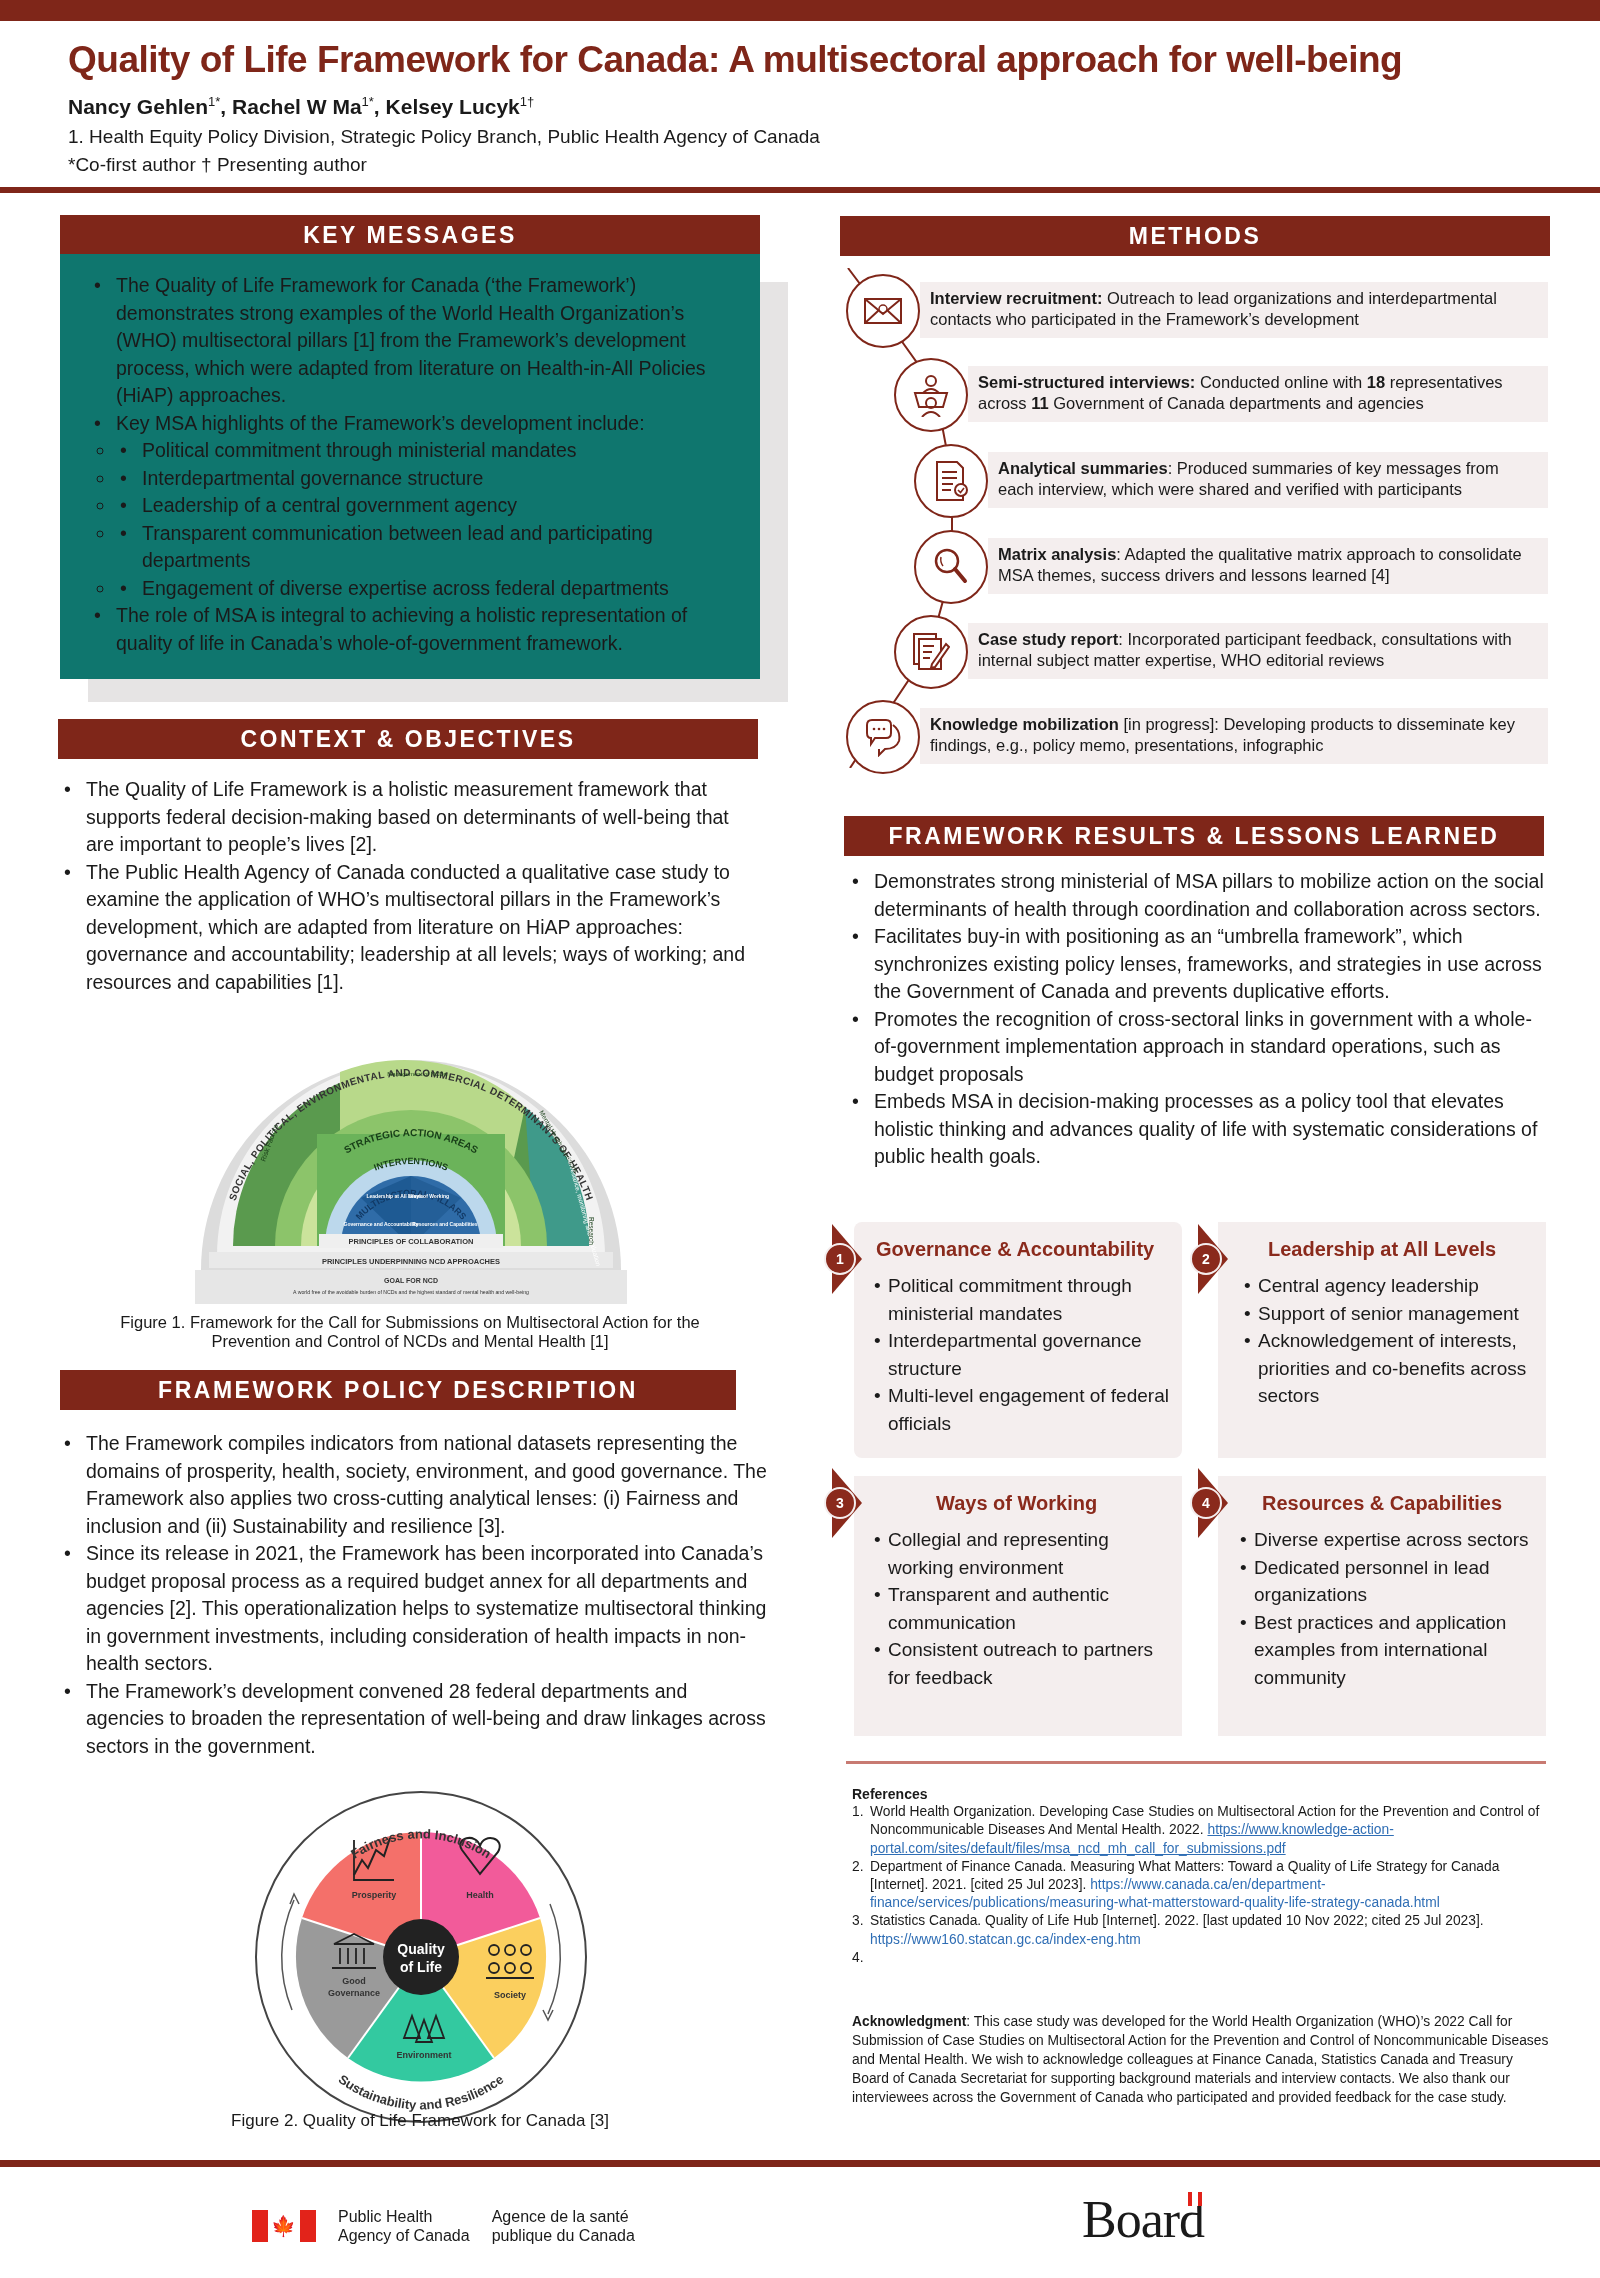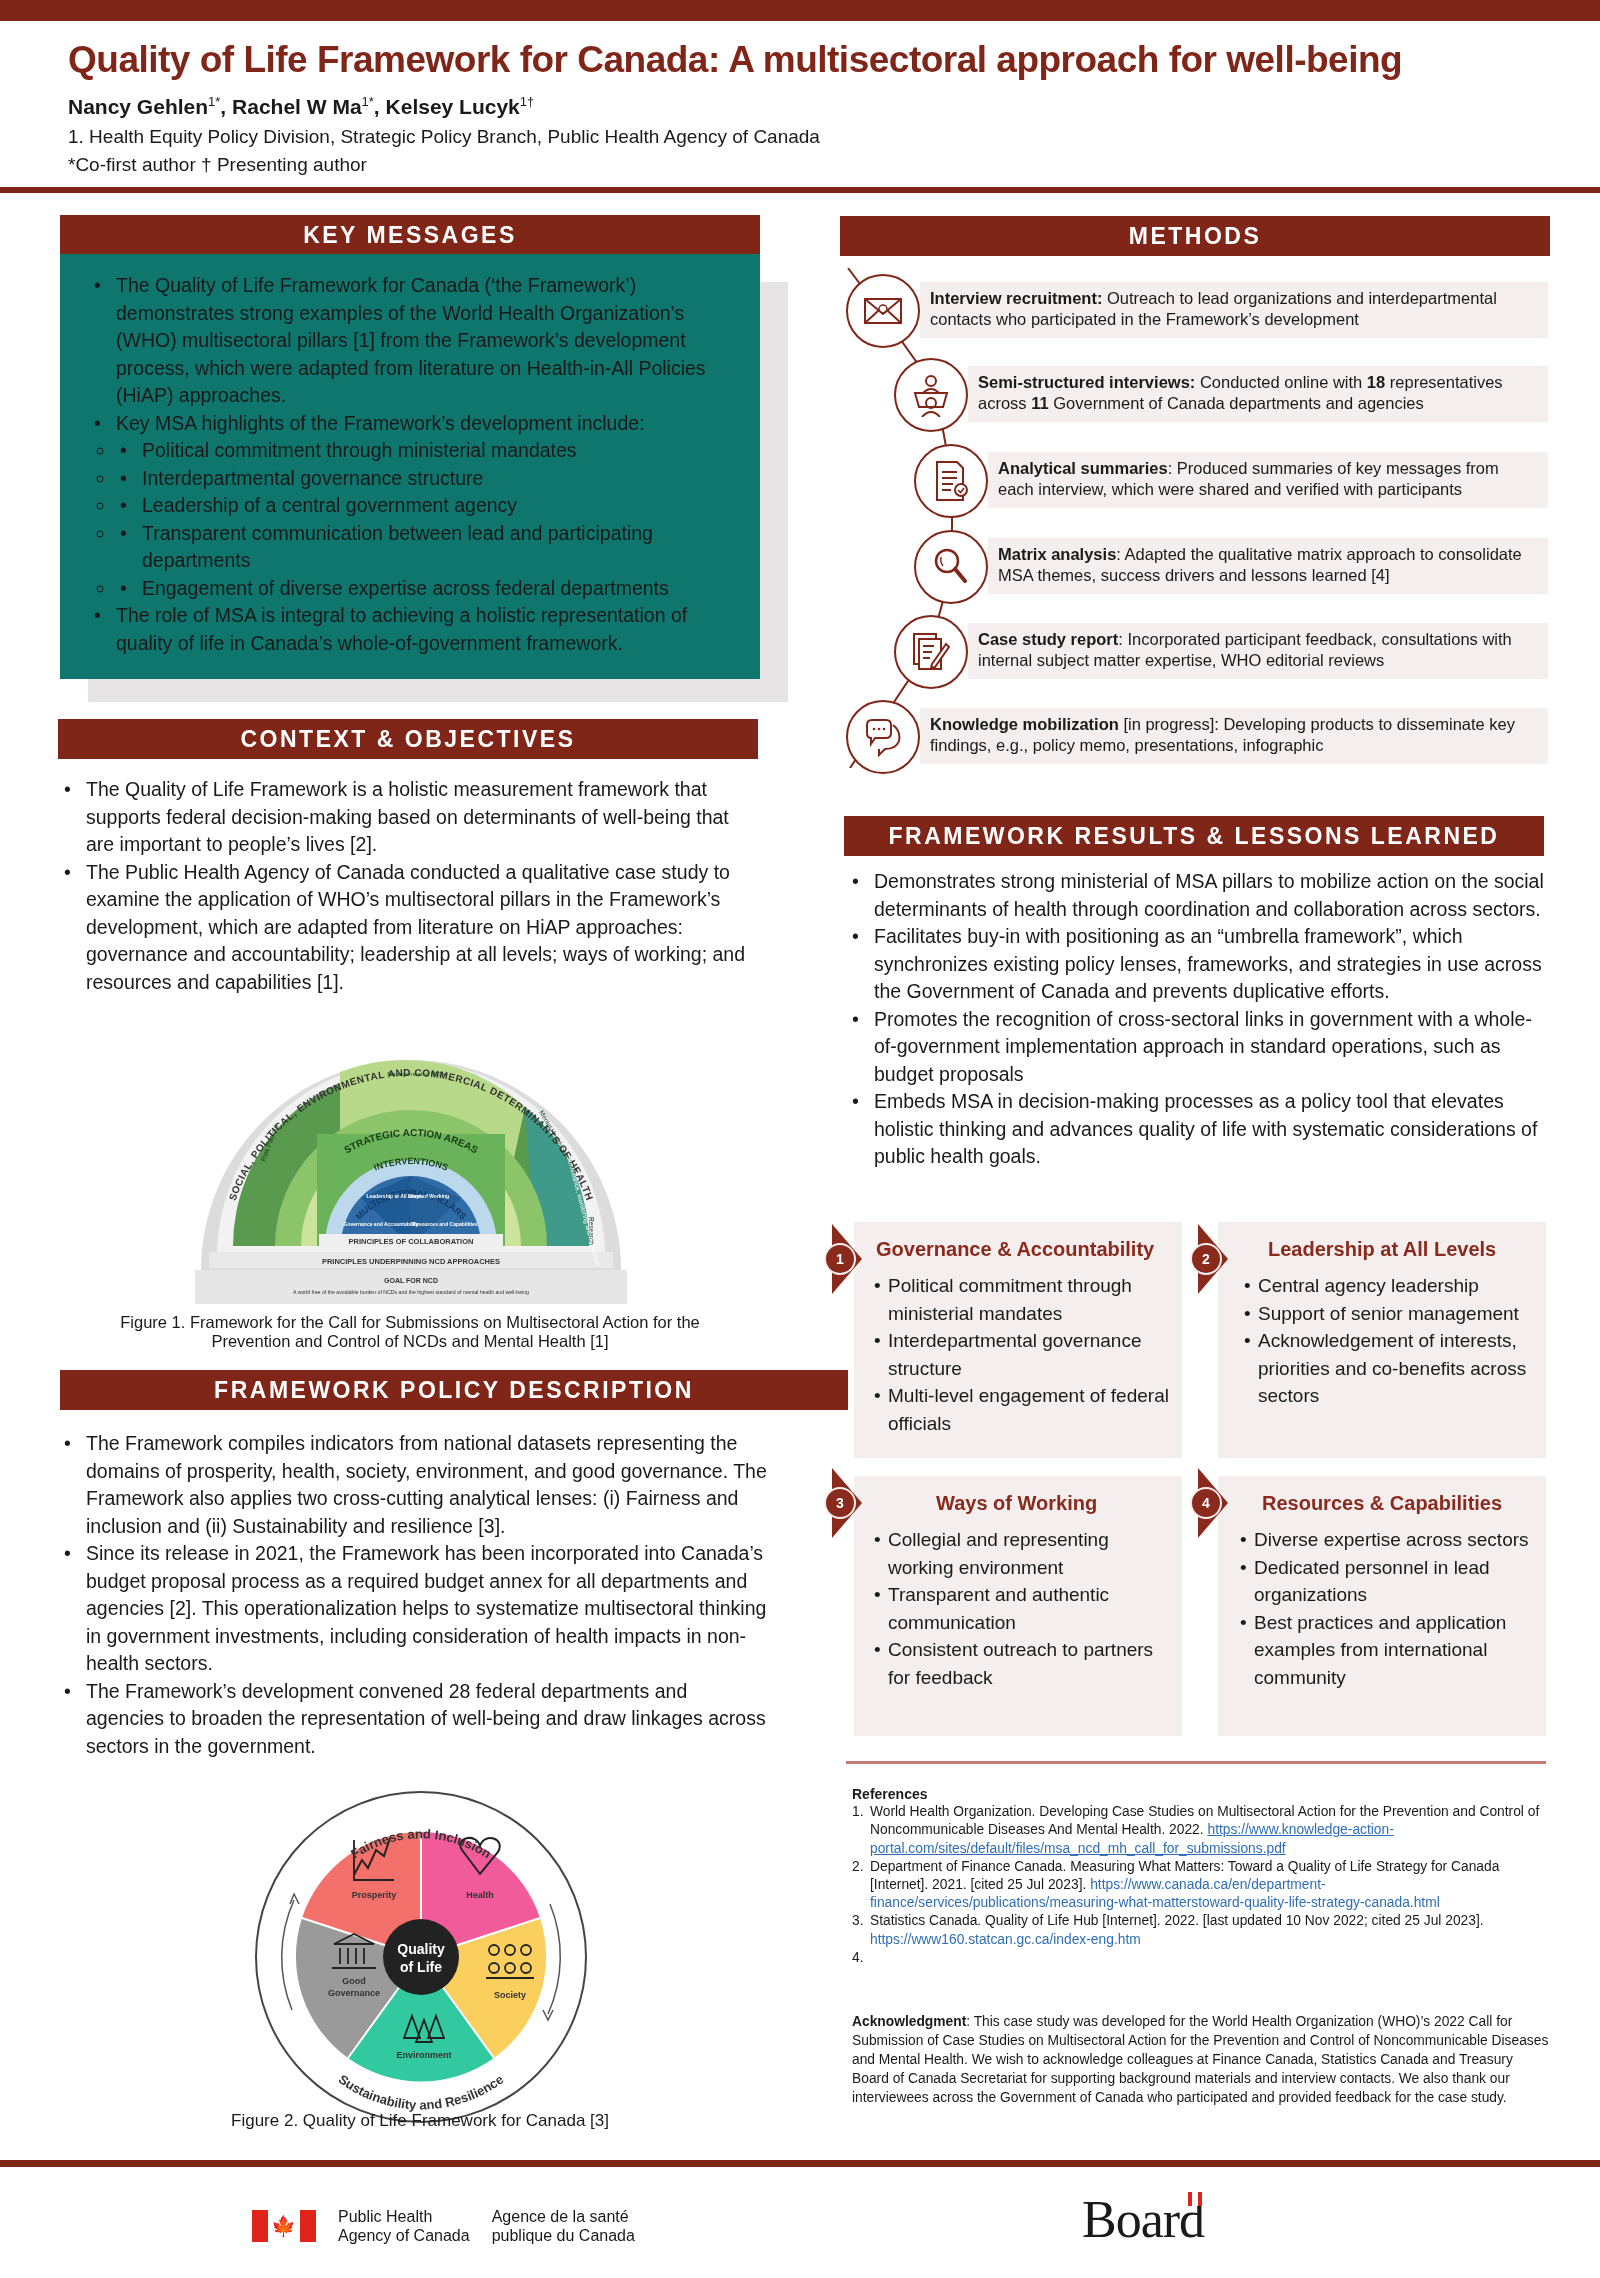--- a/index.html
+++ b/index.html
@@ -152,21 +152,21 @@
   <text font-size="5" fill="#fff" font-weight="bold" text-anchor="middle" x="200" y="186">Leadership at All Levels</text>
   <text font-size="5" fill="#fff" font-weight="bold" text-anchor="middle" x="234" y="186">Ways of Working</text>
   <text font-size="5" fill="#fff" font-weight="bold" text-anchor="middle" x="250" y="214">Resources and Capabilities</text>
   <text font-size="7" fill="#173d17" transform="translate(70,150) rotate(-70)">Risk Factors</text>
   <text font-size="6.5" fill="#173d17" transform="translate(344,100) rotate(60)">Mental Health conditions</text>
   <text font-size="6.5" fill="#fff" transform="translate(372,145) rotate(75)">Surveillance, monitoring and evaluation</text>
   <text font-size="6.5" fill="#173d17" transform="translate(394,205) rotate(90)">Research</text>
 </svg>
 <div class="fig-caption" style="left:80px; top:1313px; width:660px;">Figure 1. Framework for the Call for Submissions on Multisectoral Action for the Prevention and Control of NCDs and Mental Health [1]</div>
 
-<div class="sec-head" style="left:60px; top:1370px; width:788px;">FRAMEWORK POLICY DESCRIPTION</div>
+<div class="sec-head" style="left:60px; top:1370px; width:676px;">FRAMEWORK POLICY DESCRIPTION</div>
 <div class="fpd-text body-text">
   <ul class="bullets">
     <li>The Framework compiles indicators from national datasets representing the domains of prosperity, health, society, environment, and good governance. The Framework also applies two cross-cutting analytical lenses: (i) Fairness and inclusion and (ii) Sustainability and resilience [3].</li>
     <li>Since its release in 2021, the Framework has been incorporated into Canada’s budget proposal process as a required budget annex for all departments and agencies [2]. This operationalization helps to systematize multisectoral thinking in government investments, including consideration of health impacts in non-health sectors.</li>
     <li>The Framework’s development convened 28 federal departments and agencies to broaden the representation of well-being and draw linkages across sectors in the government.</li>
   </ul>
 </div>
 
 <svg class="fig2" viewBox="0 0 354 354">
   <defs>
@@ -315,21 +315,21 @@
 <div class="sec-head" style="left:844px; top:816px; width:700px;">FRAMEWORK RESULTS &amp; LESSONS LEARNED</div>
 <div class="res-text body-text">
   <ul class="bullets">
     <li>Demonstrates strong ministerial of MSA pillars to mobilize action on the social determinants of health through coordination and collaboration across sectors.</li>
     <li>Facilitates buy-in with positioning as an “umbrella framework”, which synchronizes existing policy lenses, frameworks, and strategies in use across the Government of Canada and prevents duplicative efforts.</li>
     <li>Promotes the recognition of cross-sectoral links in government with a whole-of-government implementation approach in standard operations, such as budget proposals</li>
     <li>Embeds MSA in decision-making processes as a policy tool that elevates holistic thinking and advances quality of life with systematic considerations of public health goals.</li>
   </ul>
 </div>
 
-<div class="pillar" style="left:854px; top:1222px; height:236px;">
+<div class="pillar" style="left:854px; top:1222px; height:236px;border-radius:8px;">
   <div class="pillar-title" style="left:22px;">Governance &amp; Accountability</div>
   <ul>
     <li>Political commitment through ministerial mandates</li>
     <li>Interdepartmental governance structure</li>
     <li>Multi-level engagement of federal officials</li>
   </ul>
 </div>
 <div class="pillar" style="left:1218px; top:1222px; height:236px;">
   <div class="pillar-title" style="left:50px;">Leadership at All Levels</div>
   <ul style="left:26px;">

